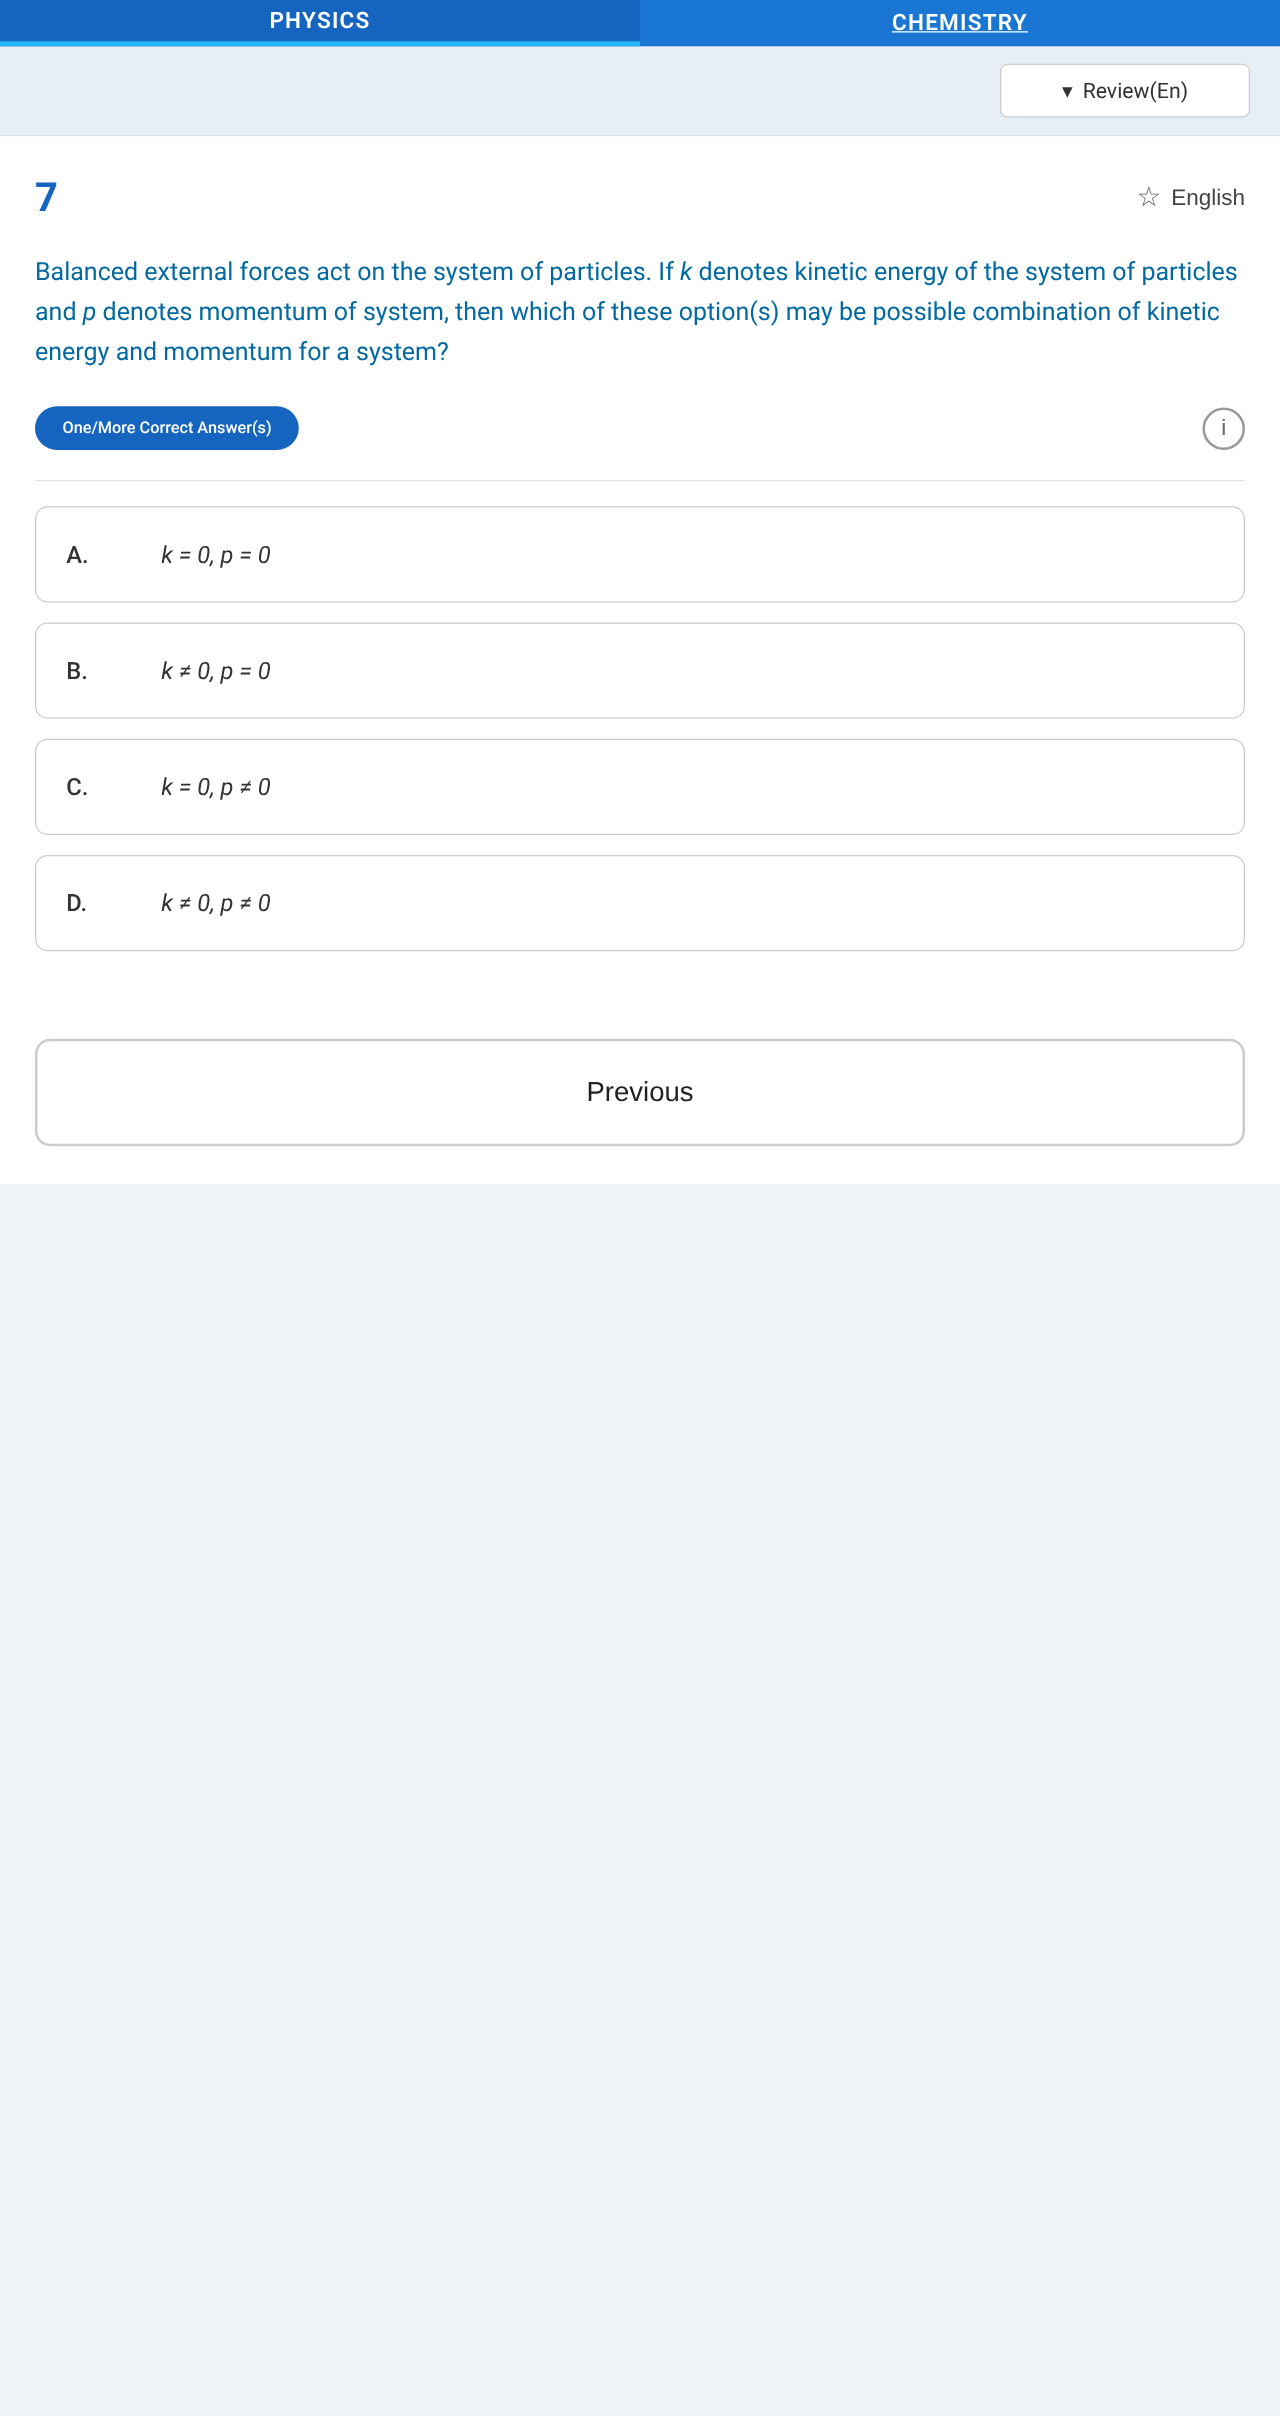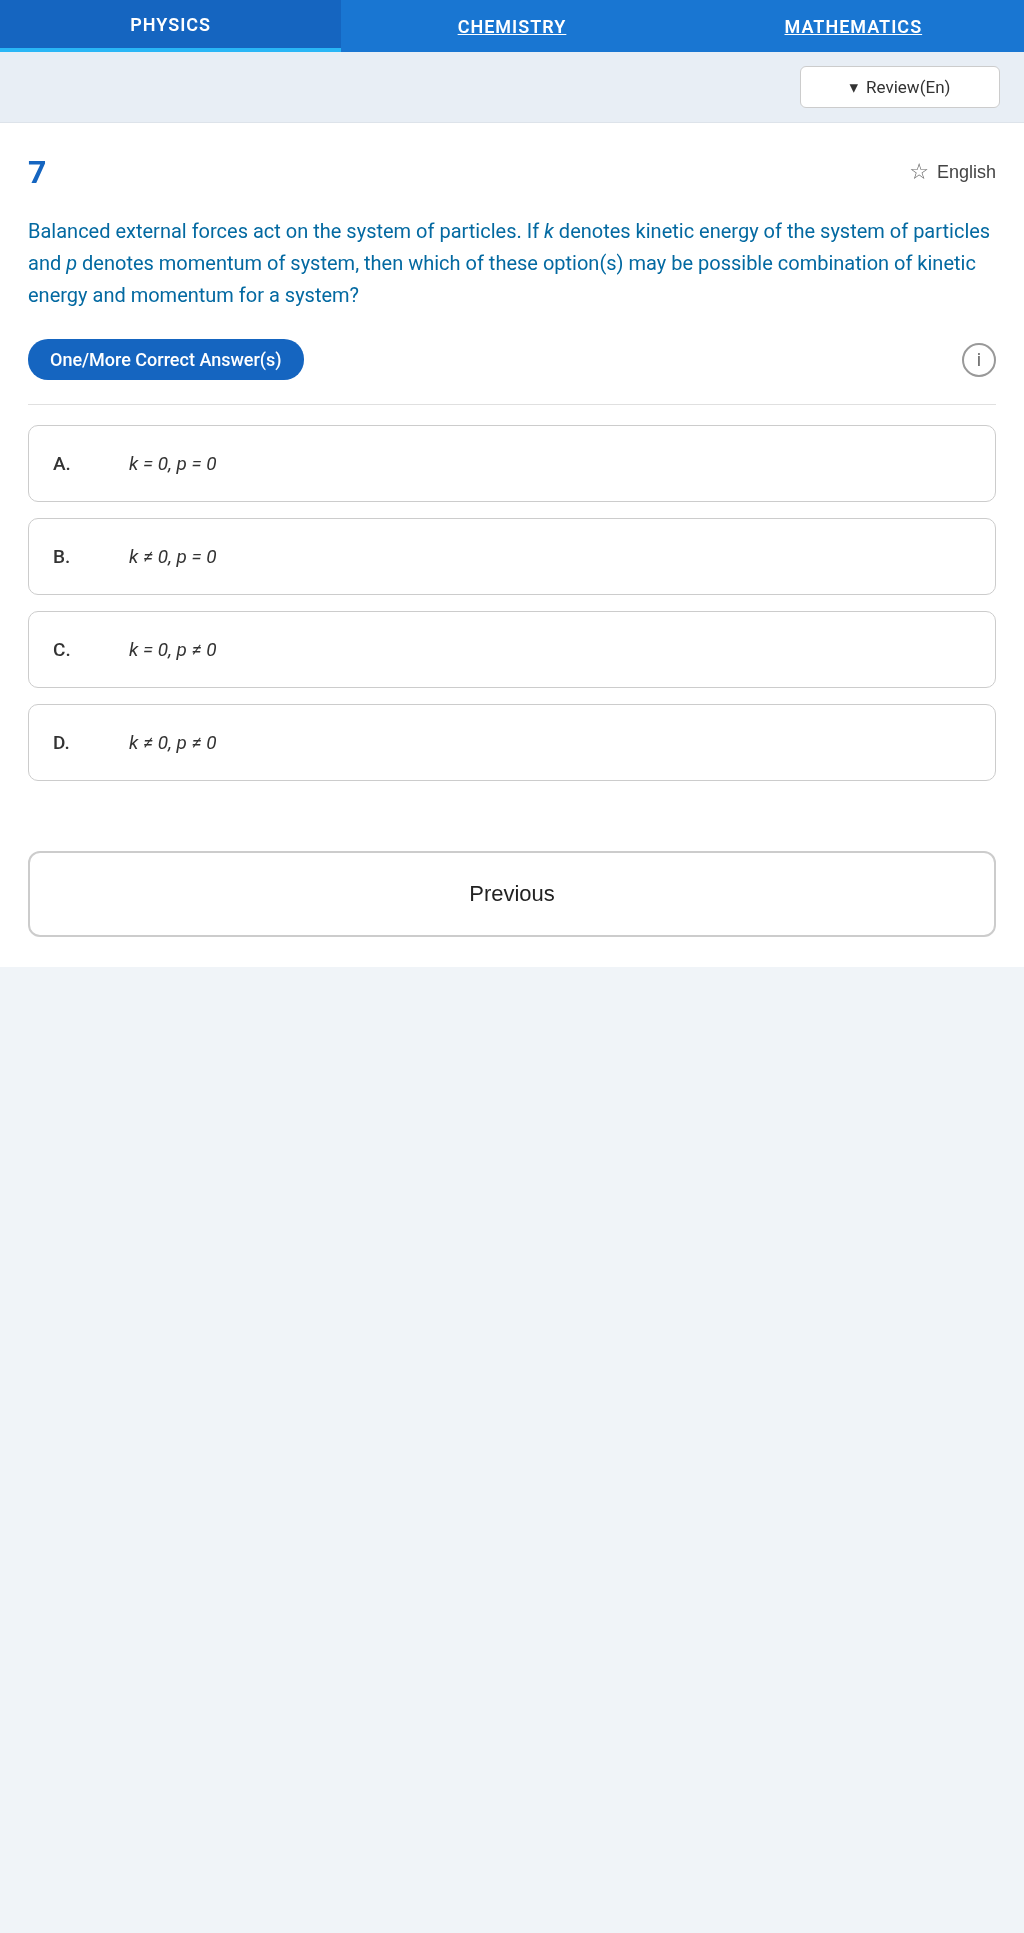--- a/index.html
+++ b/index.html
@@ -13,21 +13,21 @@
       background: #f0f4f8;
       width: 1024px;
       min-height: 1933px;
       overflow-x: hidden;
     }
 
     .top-nav {
       background: #1565c0;
       display: flex;
       align-items: stretch;
-      height: 52px;
+      height: 37px;
     }
 
     .nav-tab {
       flex: 1;
       display: flex;
       align-items: center;
       justify-content: center;
       color: white;
       font-size: 18px;
       font-weight: 600;
@@ -120,21 +120,21 @@
       justify-content: space-between;
       align-items: center;
       margin-bottom: 24px;
     }
 
     .answer-type-badge {
       background: #1565c0;
       color: white;
       border-radius: 20px;
       padding: 10px 22px;
-      font-size: 18px;
+      font-size: 13px;
       font-weight: 500;
     }
 
     .info-icon {
       width: 34px;
       height: 34px;
       border-radius: 50%;
       border: 2px solid #999;
       display: flex;
       align-items: center;
@@ -205,23 +205,20 @@
   </style>
 </head>
 <body>
 
 <div class="top-nav">
   <div class="nav-tab active">
     <span>PHYSICS</span>
   </div>
   <div class="nav-tab">
     <span>CHEMISTRY</span>
-  </div>
-  <div class="nav-tab">
-    <span>MATHEMATICS</span>
   </div>
 </div>
 
 <div class="language-bar">
   <div class="language-select">
     <span>▾</span>
     <span>Review(En)</span>
   </div>
 </div>
 

